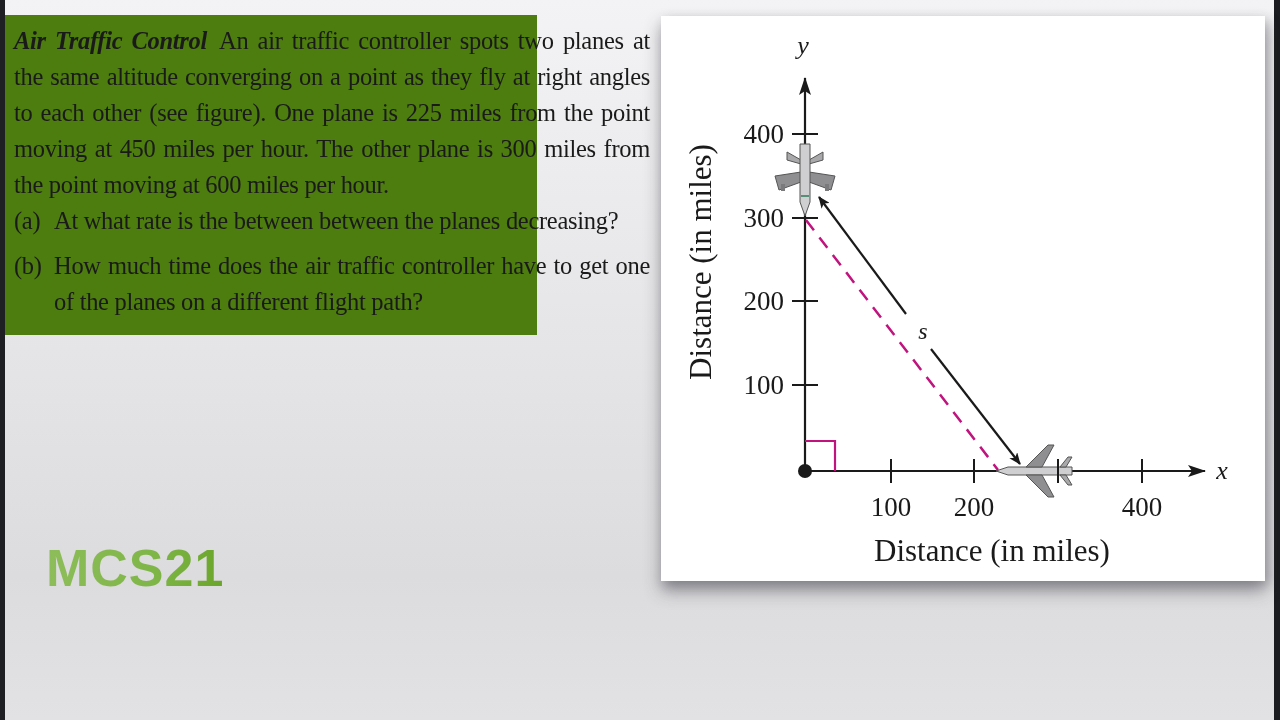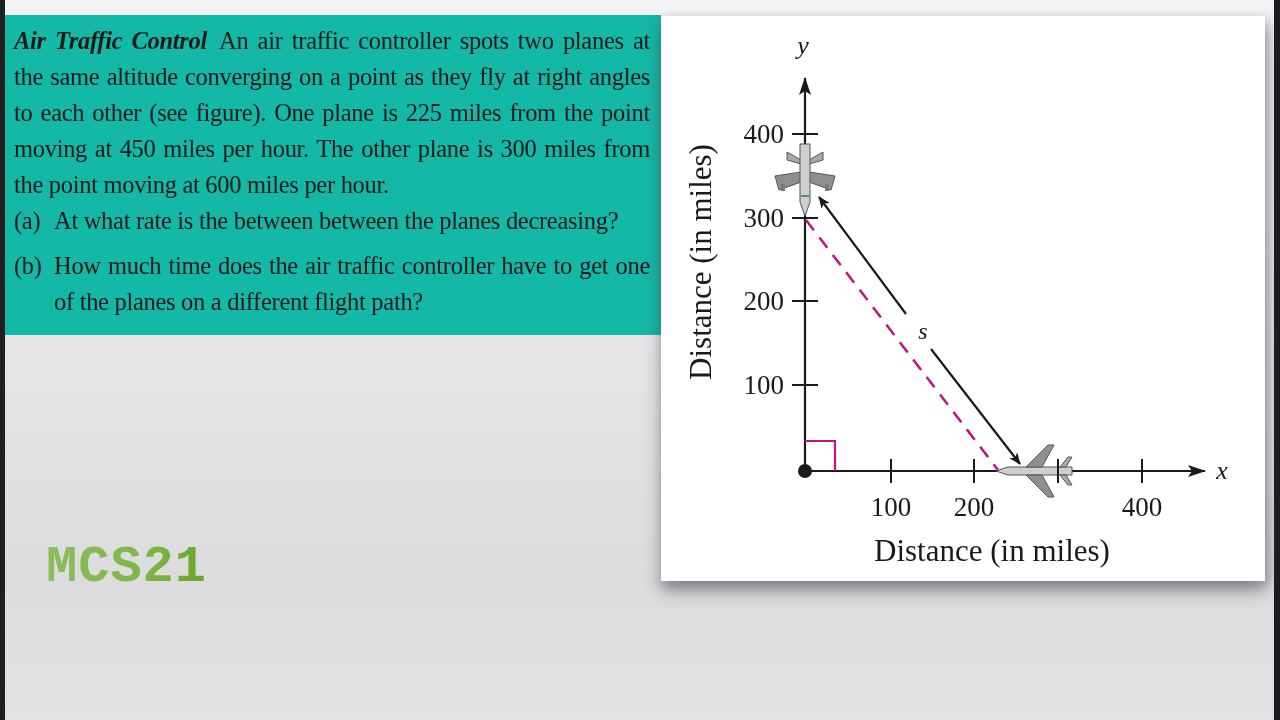--- a/index.html
+++ b/index.html
@@ -4,39 +4,39 @@
   <style>
     html, body { margin:0; padding:0; }
     body {
       width:1280px; height:720px; position:relative; overflow:hidden;
       background: linear-gradient(180deg, #f3f2f4 0%, #e6e5e7 45%, #dcdbdd 80%, #e2e1e3 100%);
       font-family: "Liberation Serif", "DejaVu Serif", serif;
     }
     .edge-left { position:absolute; left:0; top:0; width:5px; height:720px; background:#1e1f22; }
     .edge-right { position:absolute; right:0; top:0; width:6px; height:720px; background:#1b1c1f; }
     .text-panel {
-      position:absolute; left:5px; top:15px; width:656px; height:320px; background:#14b8a6;
+      position:absolute; left:5px; top:15px; width:532px; height:320px; background:#4d7c0f;
     }
     .problem {
       position:absolute; left:9px; top:8px; width:636px;
       font-size:24.5px; line-height:36px; color:#1a1a1a; text-align:justify;
       letter-spacing:-0.3px;
     }
     .problem .title { font-style:italic; font-weight:bold; margin-right:12px; }
     .part { position:absolute; left:9px; width:640px; font-size:24.5px; line-height:36px; color:#1a1a1a; letter-spacing:-0.3px; }
     .part .lbl { position:absolute; left:0; top:0; }
     .part .txt { position:absolute; left:40px; top:0; width:596px; text-align:justify; }
     .fig-panel {
       position:absolute; left:661px; top:16px; width:604px; height:565px; background:#ffffff;
       box-shadow: 0 10px 16px rgba(60,60,70,0.45), 4px 4px 10px rgba(60,60,70,0.25);
     }
     svg { position:absolute; left:0; top:0; }
     .logo {
       position:absolute; left:46px; top:538px;
-      font-family: Liberation Mono, monospace; font-weight:bold;
+      font-family: Liberation Sans, sans-serif; font-weight:bold;
       font-size:52px; letter-spacing:1px;
       background: linear-gradient(90deg, #8dbd5a 0%, #7fb648 60%, #6aa52a 100%);
       -webkit-background-clip:text; background-clip:text; color:transparent;
     }
   </style>
 </head>
 <body>
 
 <div class="edge-left"></div>
 <div class="edge-right"></div>

